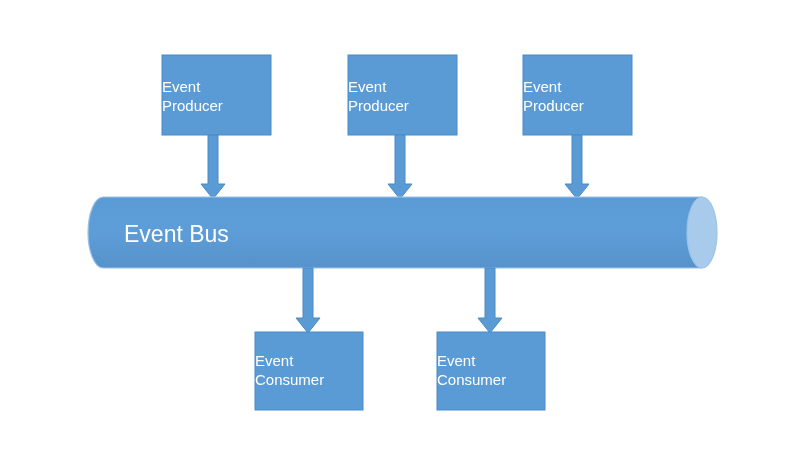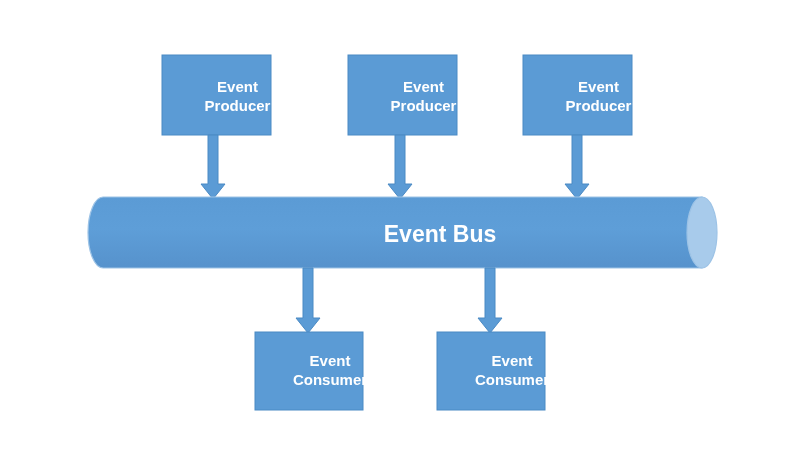--- a/index.html
+++ b/index.html
@@ -21,26 +21,24 @@
     position: absolute;
     left: 0;
     top: 0;
     width: 800px;
     height: 450px;
     display: block;
   }
   .node-label {
     position: absolute;
     color: #ffffff;
-    text-align: center;
     line-height: 1.25;
     pointer-events: none;
     white-space: pre-line;
-    font-weight: 700;
-    margin-left: 21px;
+    font-weight: 400;
   }
   .producer-label, .consumer-label {
     font-size: 15px;
   }
   .bus-label {
     font-size: 23px;
   }
 </style>
 </head>
 <body>
@@ -86,21 +84,21 @@
 
   <div class="node-label producer-label" style="left:162px; top:78px; width:109px;">Event
 Producer</div>
 
   <div class="node-label producer-label" style="left:348px; top:78px; width:109px;">Event
 Producer</div>
 
   <div class="node-label producer-label" style="left:523px; top:78px; width:109px;">Event
 Producer</div>
 
-  <div class="node-label bus-label" style="left:88px; top:220px; width:614px;padding-left:24px;">Event Bus</div>
+  <div class="node-label bus-label" style="left:100px; top:220px; width:614px;padding-left:24px;">Event Bus</div>
 
   <div class="node-label consumer-label" style="left:255px; top:352px; width:108px;">Event
 Consumer</div>
 
   <div class="node-label consumer-label" style="left:437px; top:352px; width:108px;">Event
 Consumer</div>
 
 </div>
 
 </body></html>

